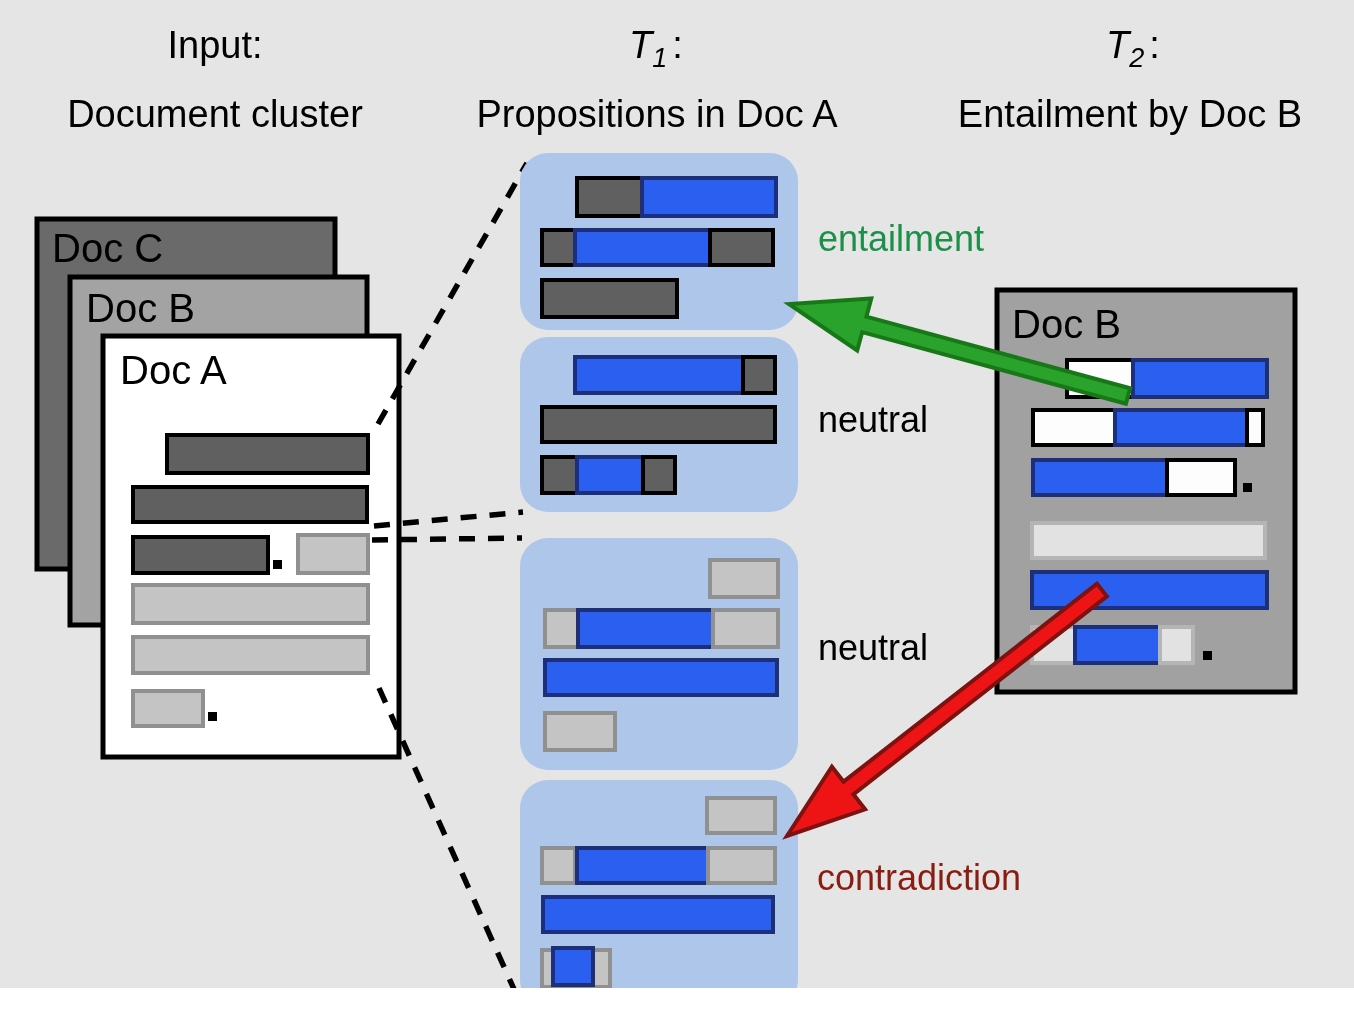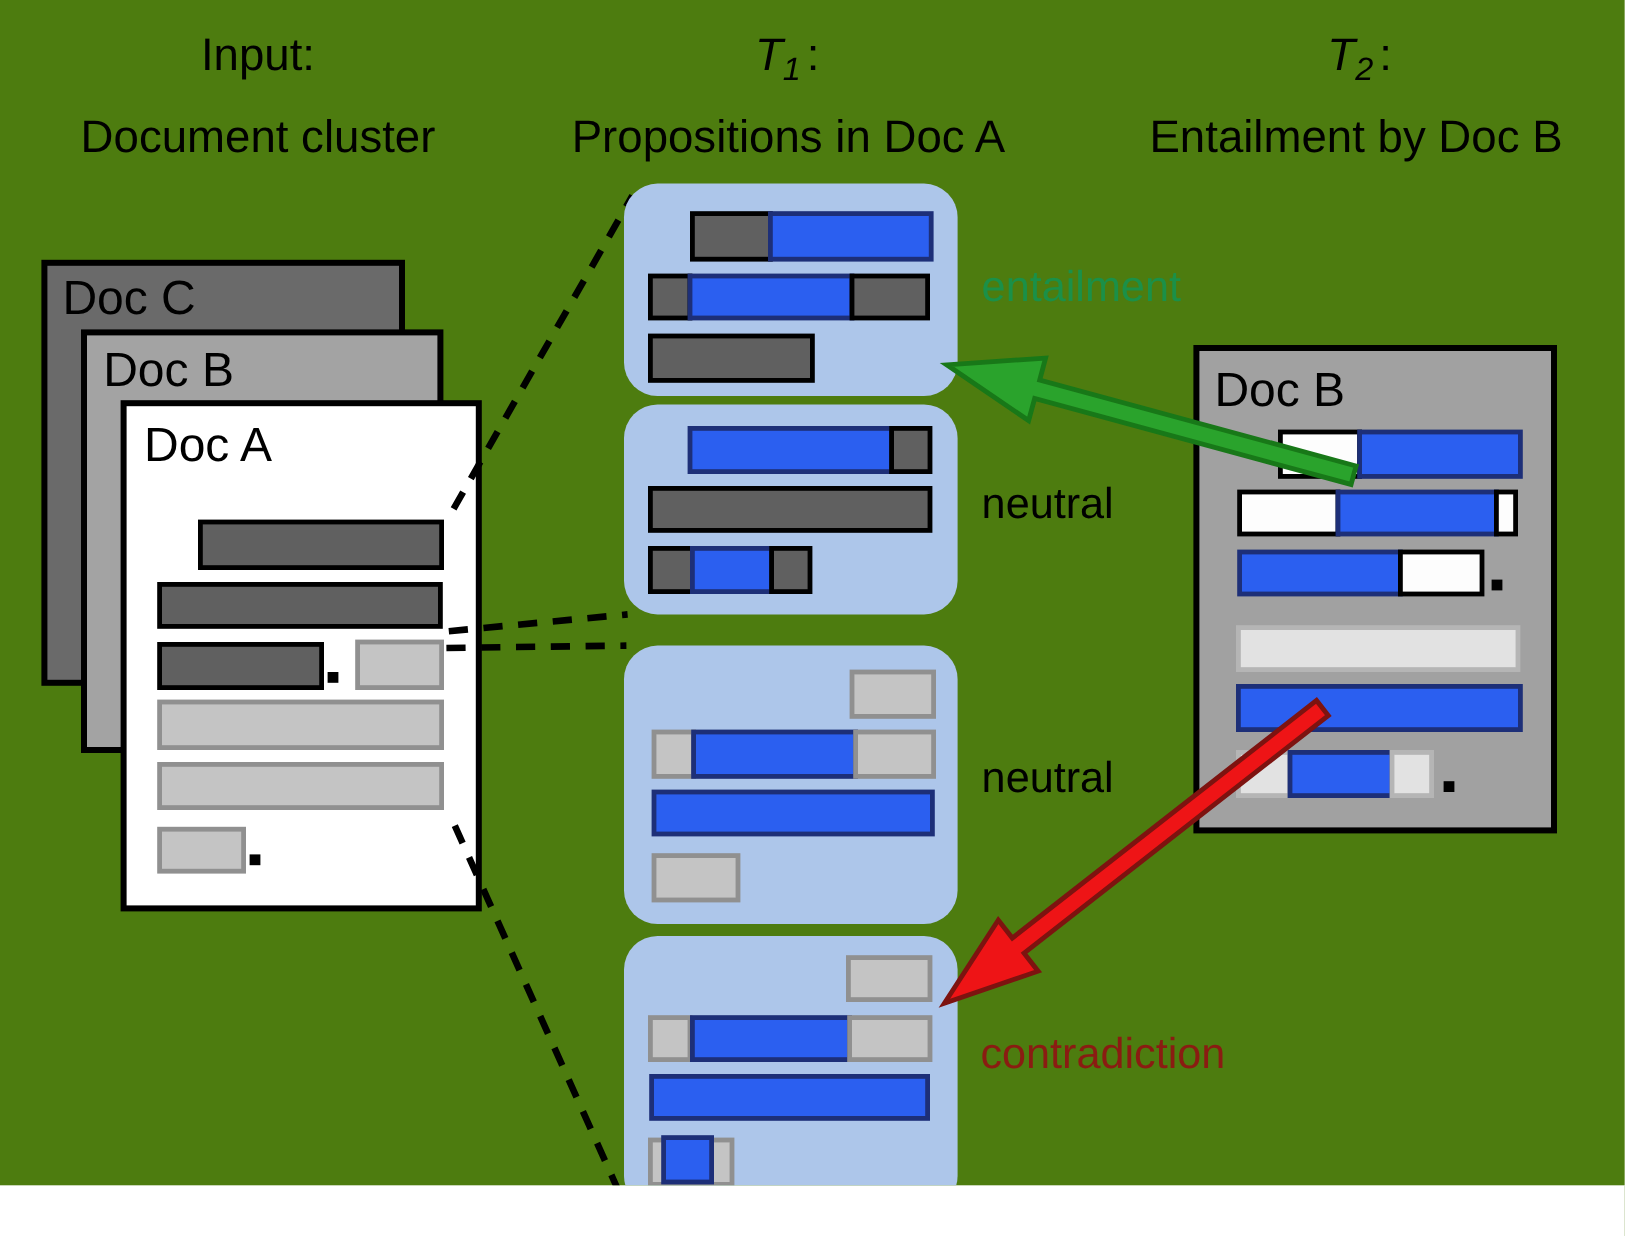--- a/index.html
+++ b/index.html
@@ -1,16 +1,16 @@
 <!DOCTYPE html>
 <html><head>
 <meta charset="utf-8">
 <style>
   html,body{margin:0;padding:0;background:#ffffff;}
-  .canvas{position:relative;width:1354px;height:988px;background:#4d7c0f;overflow:hidden;
+  .canvas{position:relative;width:1354px;height:988px;background:#e5e5e5;overflow:hidden;
           font-family:"Liberation Sans",sans-serif;}
   svg text{font-family:"Liberation Sans",sans-serif;}
 </style>
 </head>
 <body>
 
 <div class="canvas">
   <svg width="1354" height="1030" viewBox="0 0 1354 1030">
 
     <g id="layer-pages">

